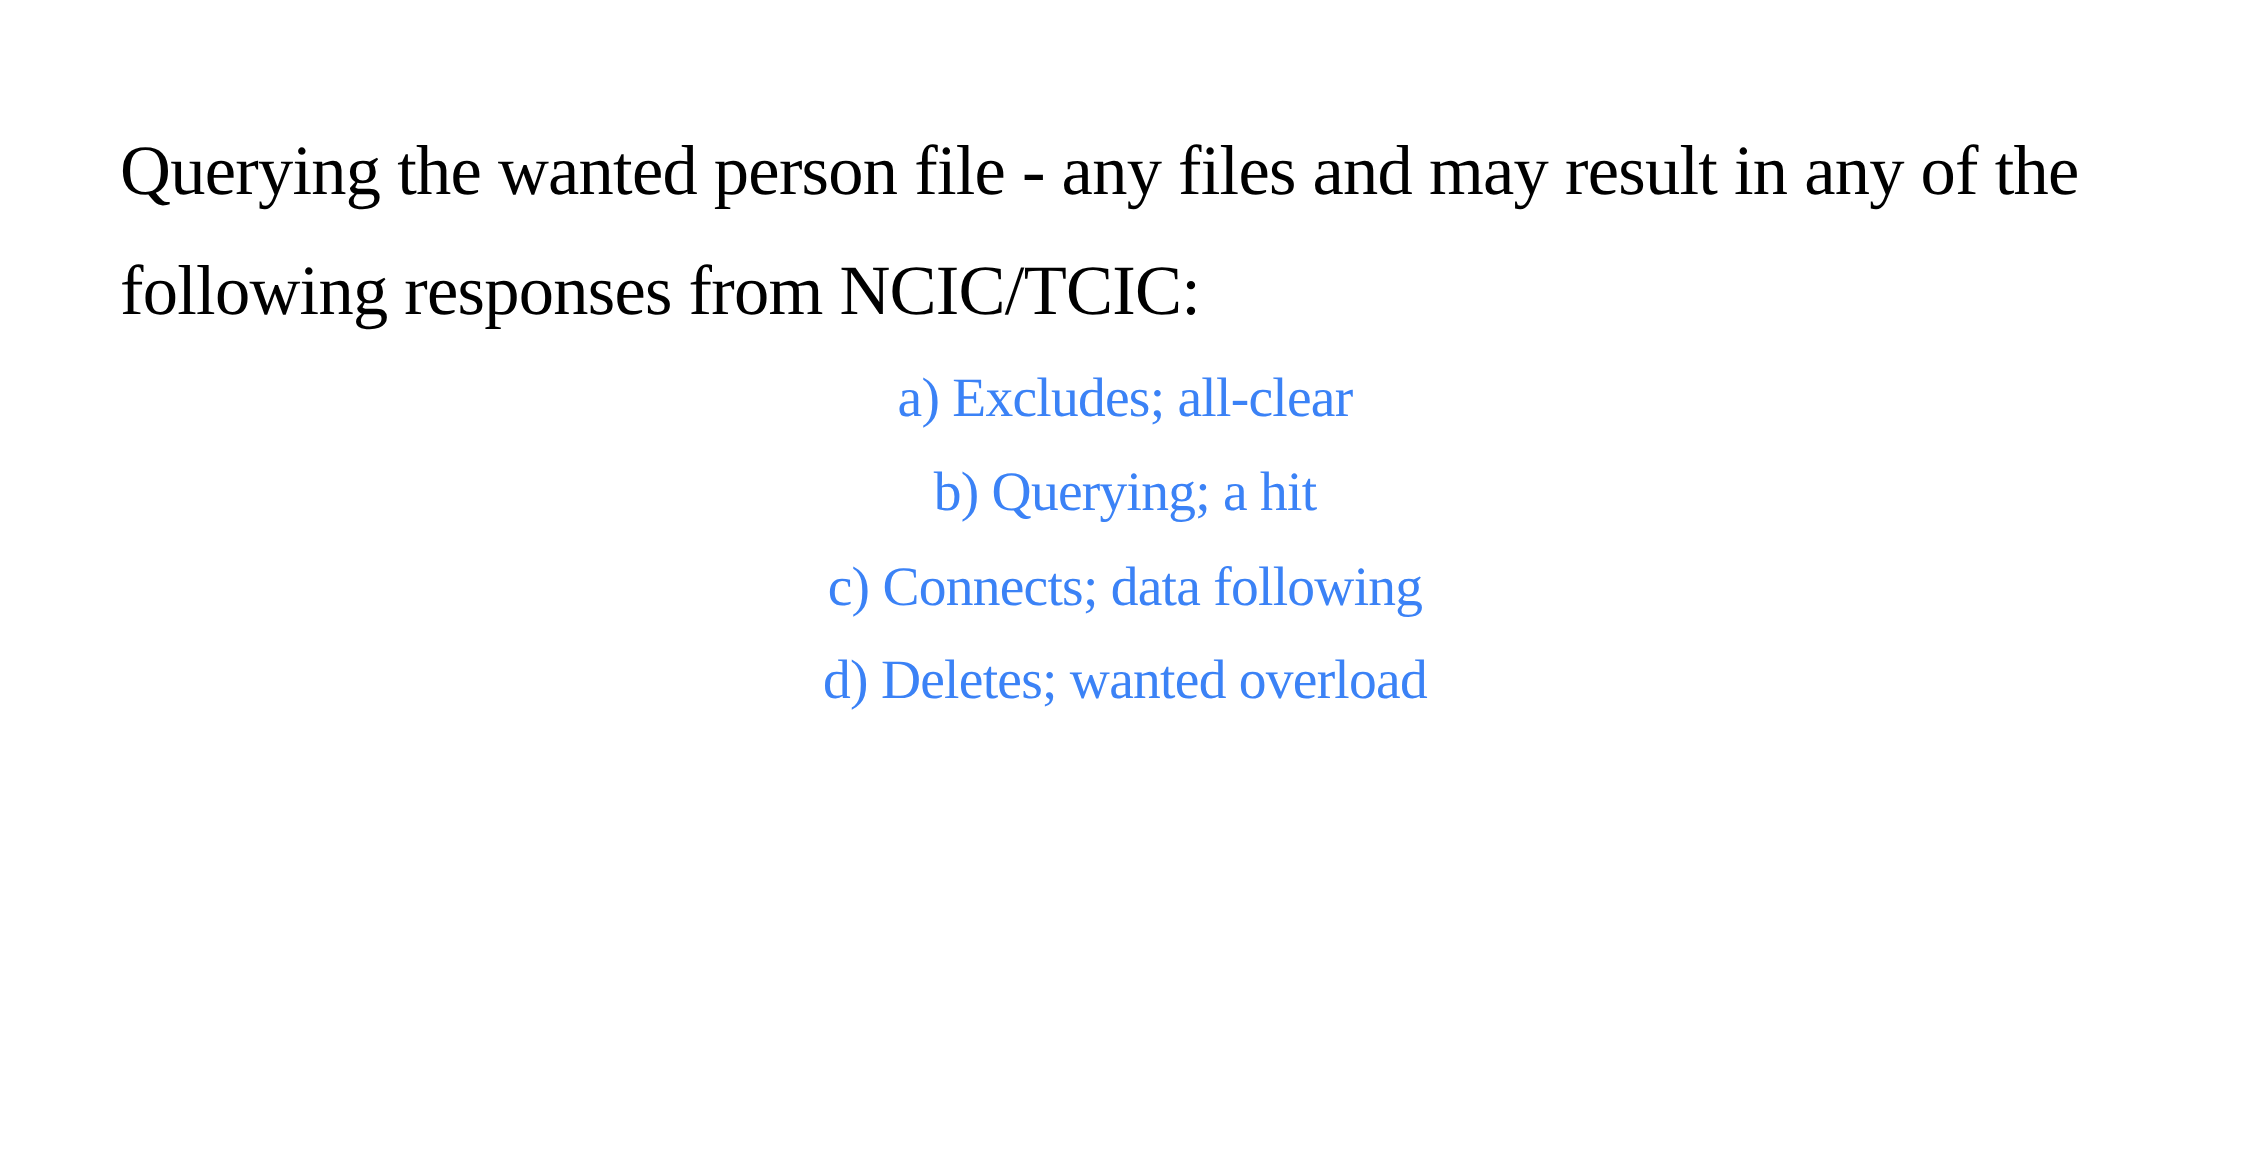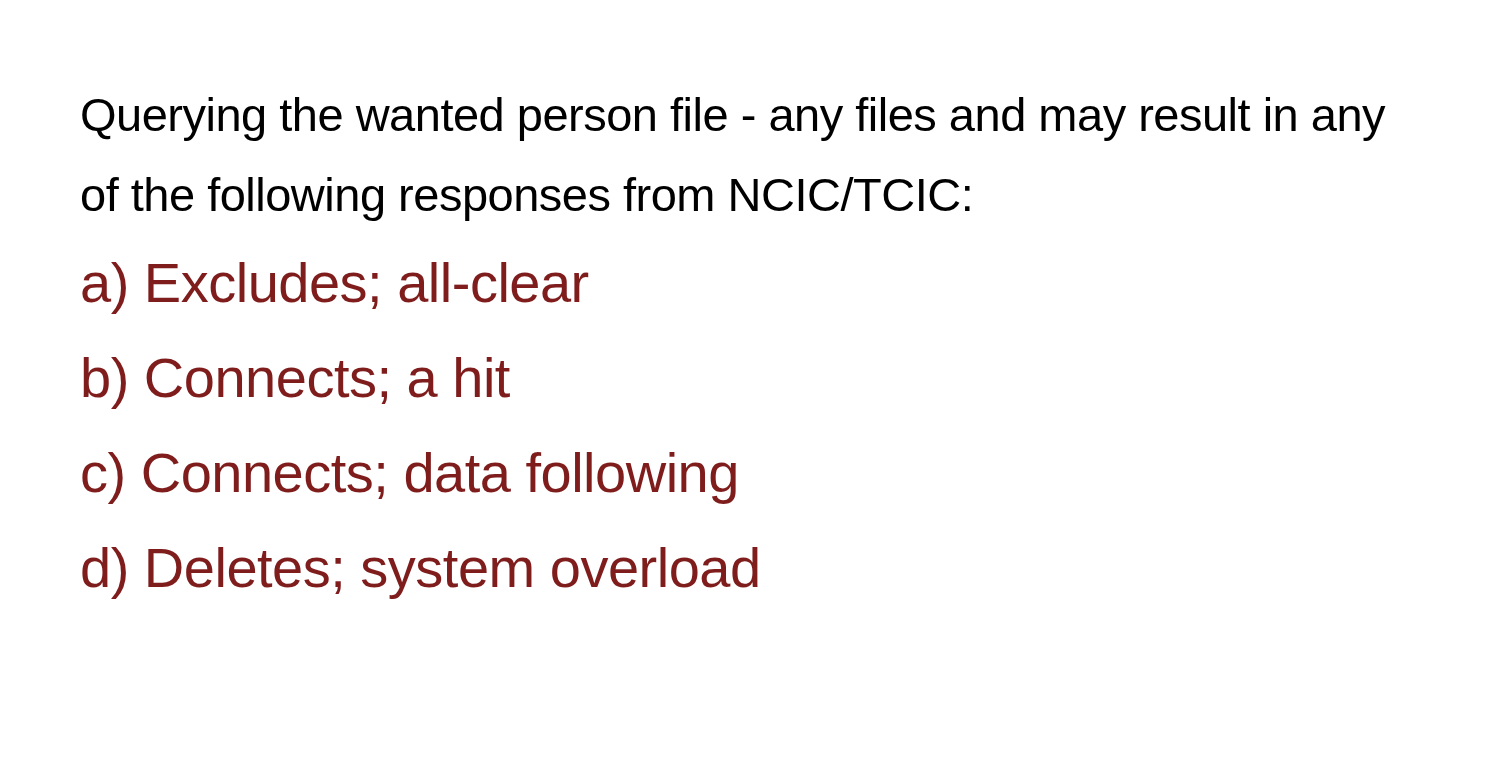--- a/index.html
+++ b/index.html
@@ -1,53 +1,55 @@
 <!DOCTYPE html>
 <html><head>
   <meta charset="utf-8">
   <style>
     * {
       margin: 0;
       padding: 0;
       box-sizing: border-box;
+      font-family: Liberation Serif, serif;
     }
     body {
       width: 1500px;
       height: 776px;
       background-color: #ffffff;
       font-family: -apple-system, BlinkMacSystemFont, "Segoe UI", Helvetica, Arial, sans-serif;
       padding: 75px 80px;
     }
     .question-text {
       font-size: 47px;
       line-height: 1.7;
       color: #000000;
       font-weight: 400;
       letter-spacing: -0.5px;
     }
     .option {
-      font-size: 56px;
+      font-size: 37px;
       line-height: 1.7;
-      color: #7f1d1d;
+      color: #3b82f6;
       font-weight: 400;
       letter-spacing: -0.5px;
+      text-align: center;
     }
   </style>
 </head>
 <body>
 
 <div class="question-text">Querying the wanted person file - any files and may result in any of the following responses from NCIC/TCIC:</div>
 <div class="option">
   <span>a)</span>
   <span>Excludes; all-clear</span>
 </div>
 <div class="option">
   <span>b)</span>
-  <span>Connects; a hit</span>
+  <span>Querying; a hit</span>
 </div>
 <div class="option">
   <span>c)</span>
   <span>Connects; data following</span>
 </div>
 <div class="option">
   <span>d)</span>
-  <span>Deletes; system overload</span>
+  <span>Deletes; wanted overload</span>
 </div>
 
 </body></html>

